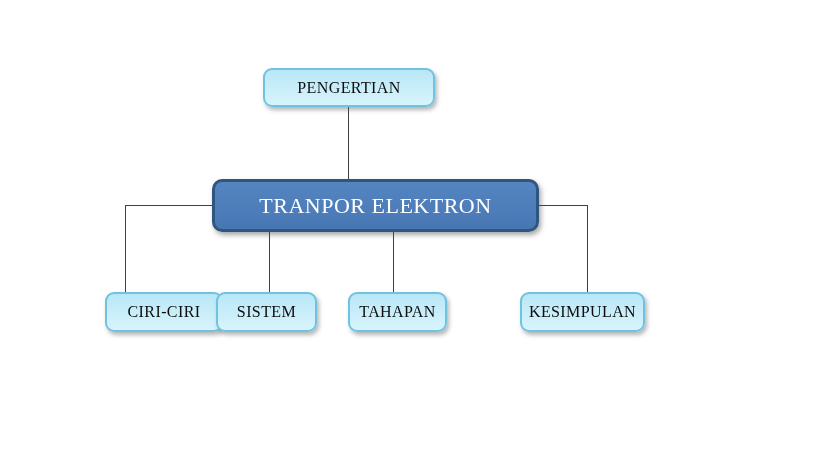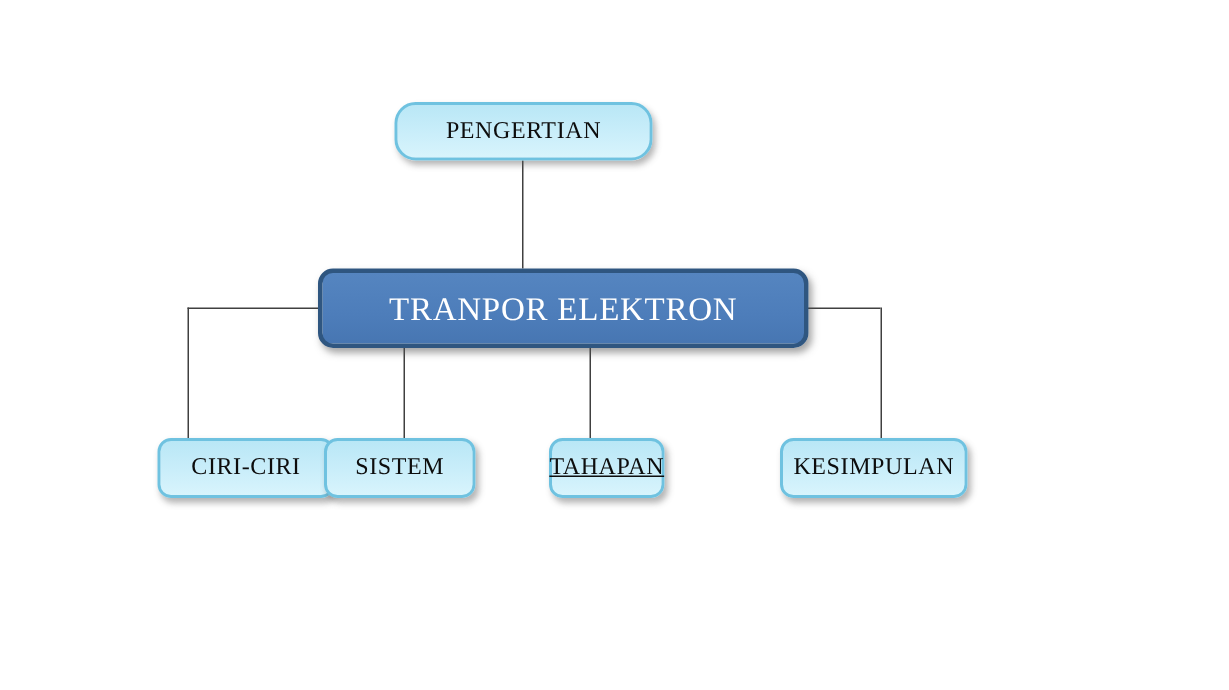--- a/index.html
+++ b/index.html
@@ -44,25 +44,25 @@
     background: linear-gradient(180deg, #5585c0 0%, #4d7dba 60%, #4776b2 100%);
     border: 3px solid #2f5680;
     border-radius: 10px;
     box-shadow: 2px 3px 5px rgba(80,80,80,0.5);
     color: #ffffff;
     font-size: 22px;
     letter-spacing: 0.5px;
   }
 
   
-  #node-pengertian  { left: 263px; top: 68px;  width: 172px; height: 39px; border-radius: 14px; }
+  #node-pengertian  { left: 263px; top: 68px;  width: 172px; height: 39px; }
   #node-root        { left: 212px; top: 179px; width: 327px; height: 53px; }
   #node-ciri-ciri   { left: 68px;  top: 292px; width: 118px; height: 40px; margin-left: 37px; }
   #node-sistem      { left: 216px; top: 292px; width: 101px; height: 40px; }
-  #node-tahapan     { left: 366px; top: 292px; width: 77px;  height: 40px; text-decoration: underline; }
+  #node-tahapan     { left: 348px; top: 292px; width: 99px;  height: 40px; }
   #node-kesimpulan  { left: 520px; top: 292px; width: 125px; height: 40px; }
 
   #conn-top-v       { left: 348px; top: 107px; height: 72px; }
   #conn-left-h      { left: 125px; top: 205px; width: 87px; }
   #conn-left-v      { left: 125px; top: 205px; height: 87px; }
   #conn-right-h     { left: 495px; top: 205px; width: 92px; }
   #conn-right-v     { left: 587px; top: 205px; height: 87px; }
   #conn-sistem-v    { left: 269px; top: 232px; height: 60px; }
   #conn-tahapan-v   { left: 393px; top: 232px; height: 60px; }
 </style>

